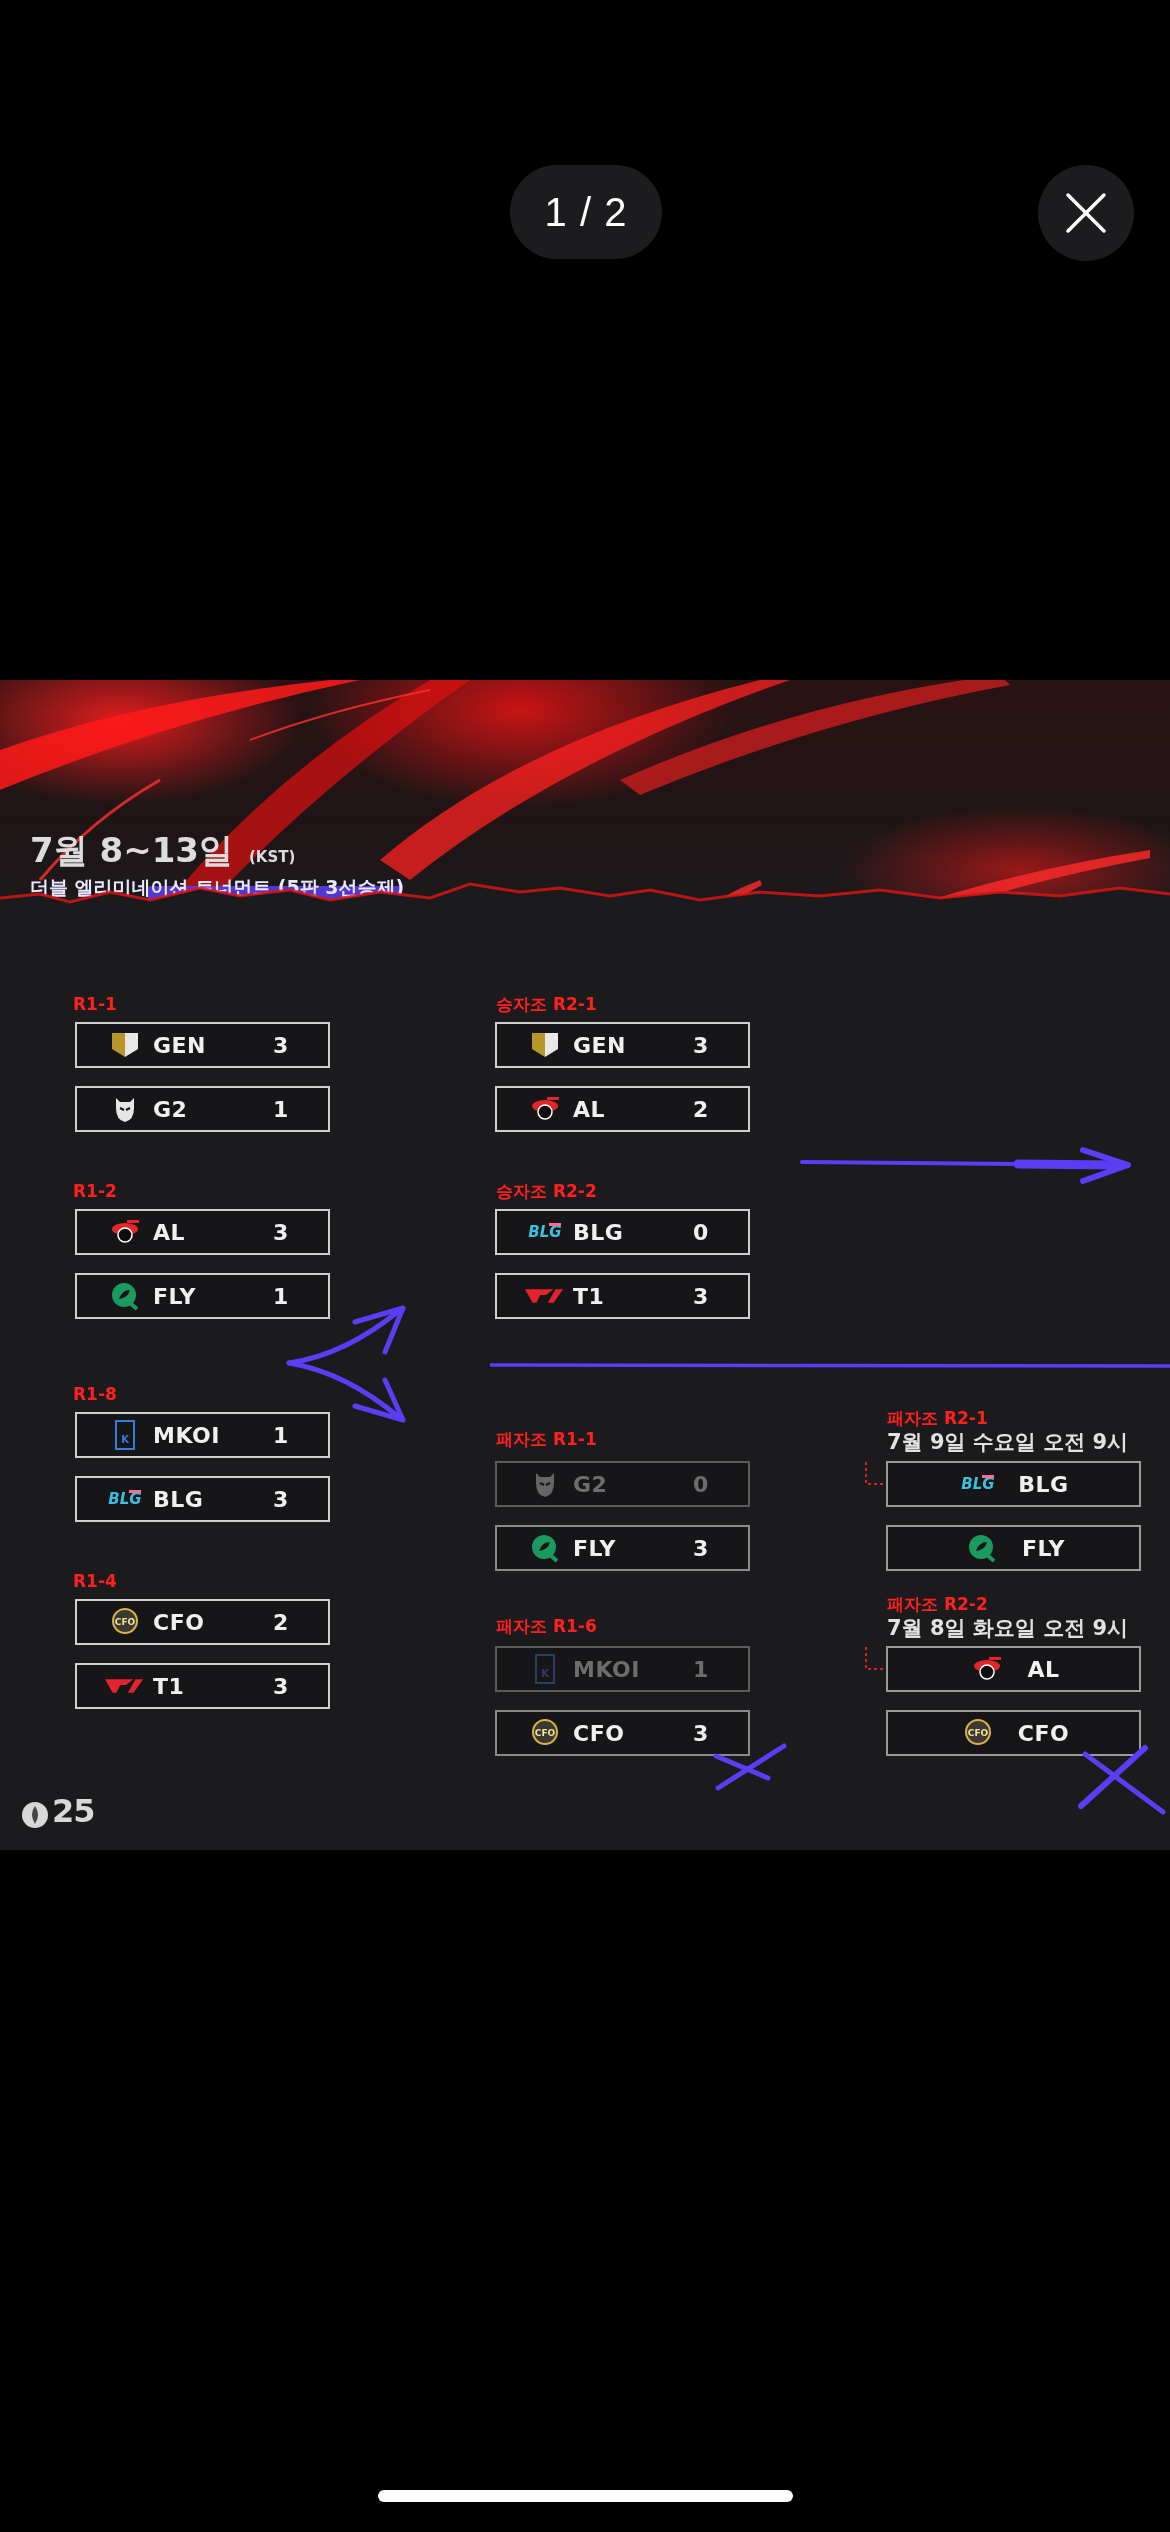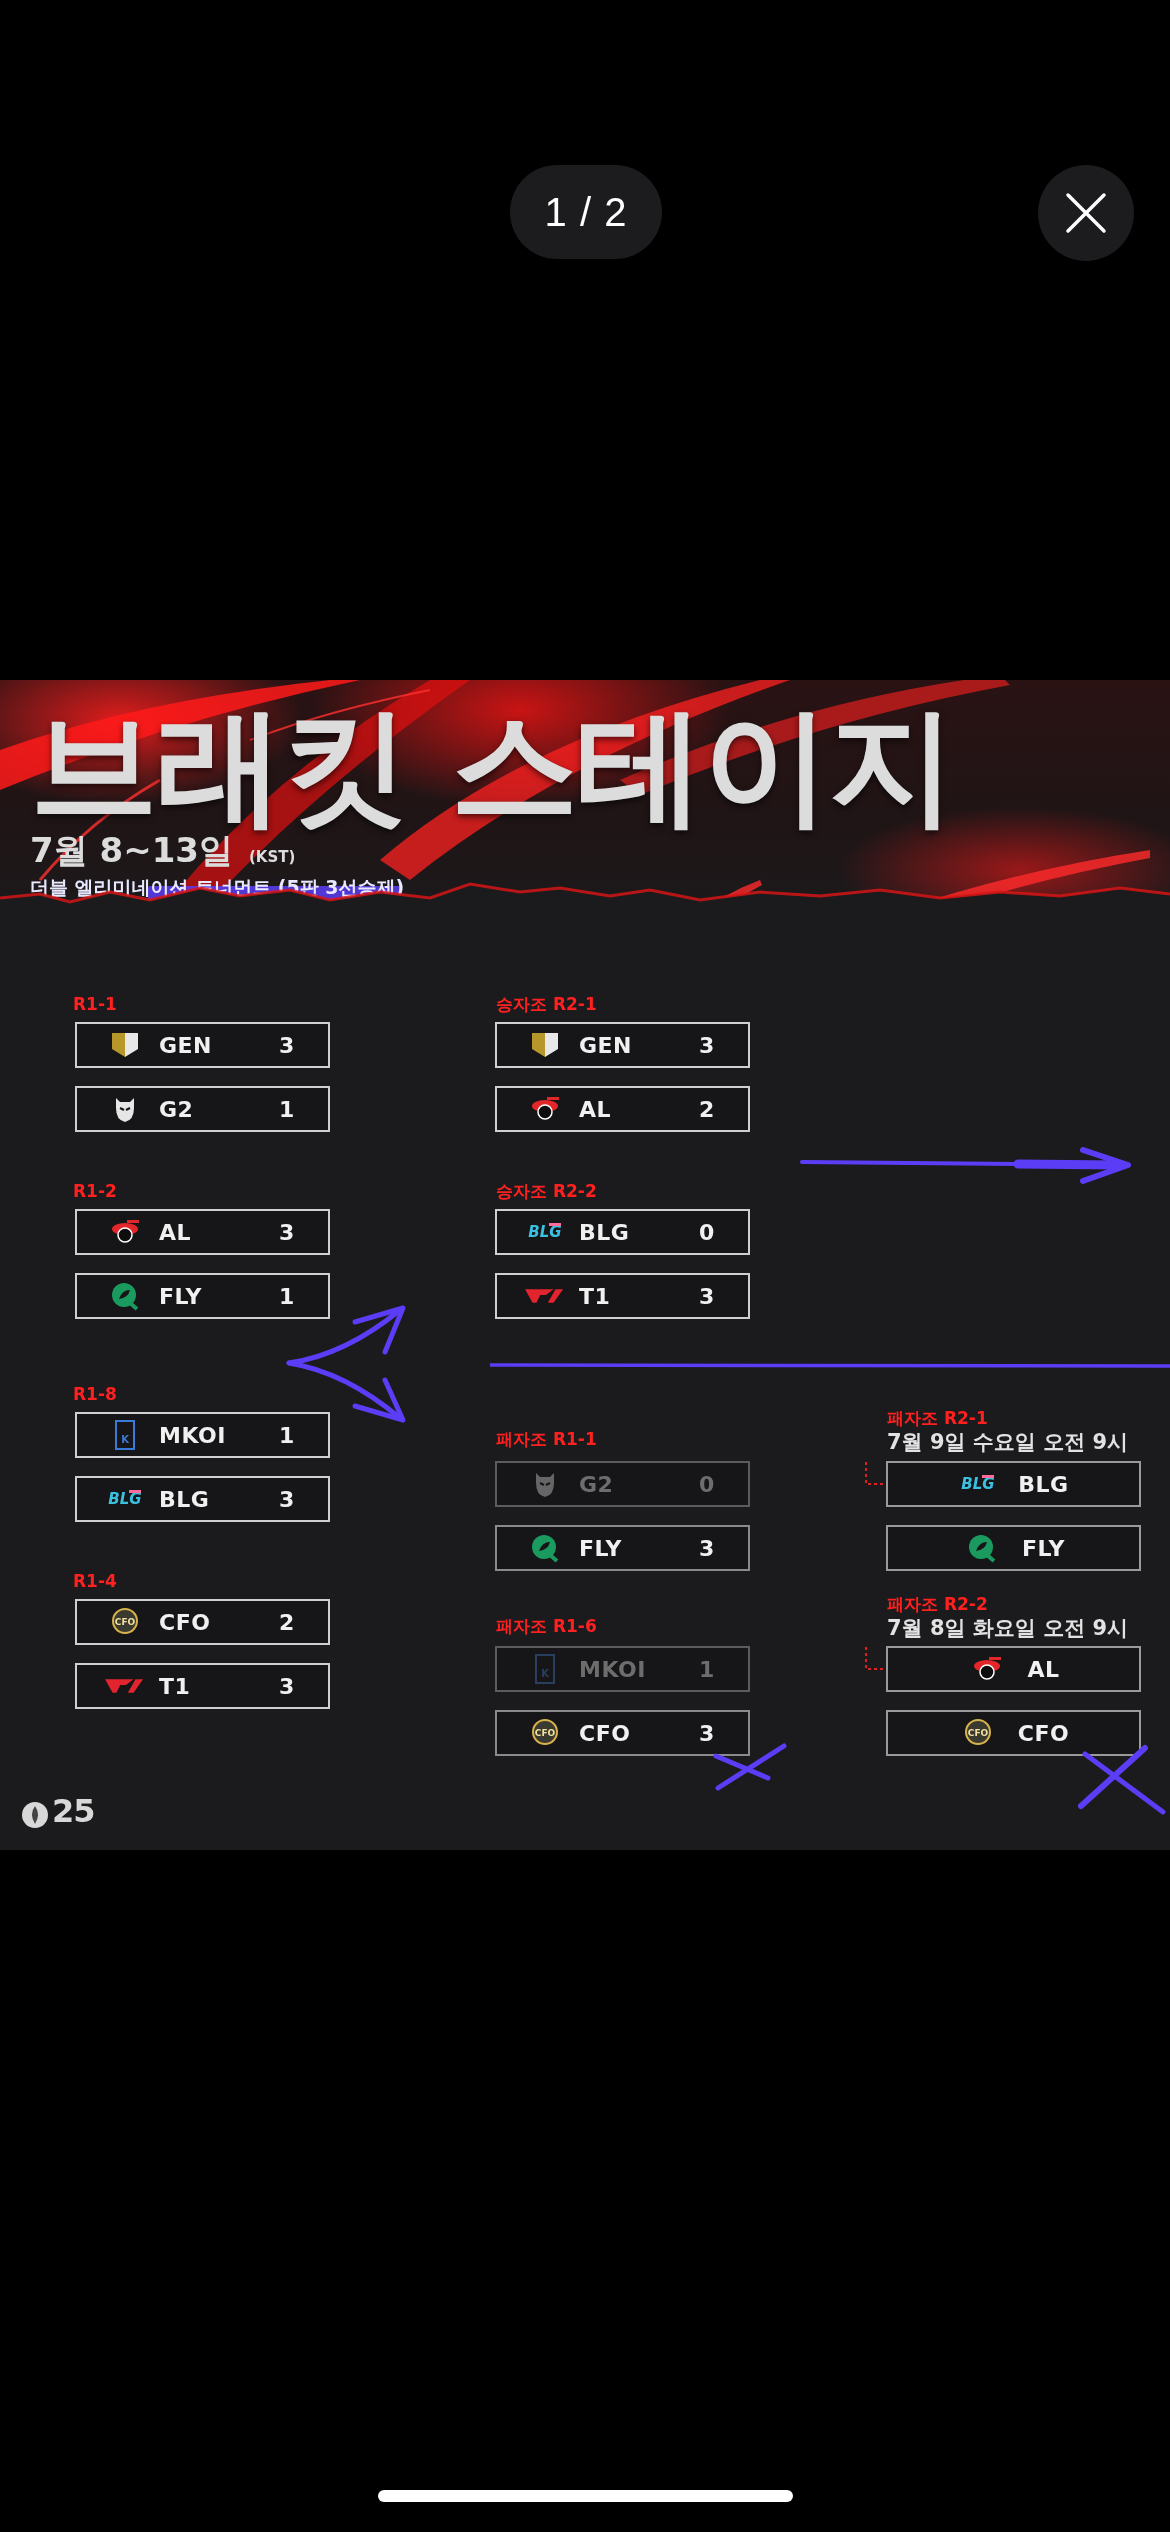--- a/index.html
+++ b/index.html
@@ -25,21 +25,21 @@
   .kst { font-size:15px; font-weight:bold; margin-left:16px; }
   .format { left:30px; top:196px; font-size:19px; font-weight:bold; color:#e8e8ff; line-height:1; padding:2px 0; }
   .format-hl { position:absolute; left:148px; top:206px; width:254px; height:18px; background:#5b3df5; opacity:0.85; border-radius:2px; }
 
   .mlabel { font-size:17px; font-weight:bold; color:#ff2020; line-height:1; white-space:nowrap; }
   .mdate { font-size:21px; font-weight:bold; color:#e2e2e2; line-height:1; white-space:nowrap; }
 
   .team-box { width:251px; height:42px; border:2px solid #cfcfcf; background:#161517; display:flex; align-items:center; box-sizing:content-box; }
   .team-box.dim { border-color:#5c5c5c; }
   .team-box .logo { width:40px; height:30px; margin-left:28px; display:flex; align-items:center; justify-content:center; }
-  .team-box .tname { margin-left:14px; font-family:"DejaVu Sans", sans-serif; font-weight:bold; font-size:22px; color:#f0f0f0; letter-spacing:0.5px; width:120px; }
+  .team-box .tname { margin-left:8px; font-family:"DejaVu Sans", sans-serif; font-weight:bold; font-size:22px; color:#f0f0f0; letter-spacing:0.5px; width:120px; }
   .team-box .tscore { font-family:"DejaVu Sans", sans-serif; font-weight:bold; font-size:22px; color:#f0f0f0; margin-left:0px; }
   .team-box.dim .tname, .team-box.dim .tscore { color:#6d6d6d; }
   .team-box.center { justify-content:center; }
   .team-box.center .logo { margin-left:0; }
   .team-box.center .tname { width:auto; margin-left:20px; }
 
   .home-indicator { left:378px; top:2490px; width:415px; height:12px; border-radius:6px; background:#fff; }
 </style>
 </head>
 <body>
@@ -58,21 +58,20 @@
     <svg class="abs" style="left:0;top:0" width="1170" height="245">
       <path d="M0 70 Q140 20 330 0 L360 0 Q170 40 0 110 Z" fill="#ff1a1a" opacity="0.85"></path>
       <path d="M150 245 Q260 100 430 0 L470 0 Q300 120 190 245 Z" fill="#e01010" opacity="0.7"></path>
       <path d="M380 180 Q520 60 760 0 L790 0 Q560 80 410 200 Z" fill="#ff2020" opacity="0.75"></path>
       <path d="M620 100 Q800 20 1000 -5 L1010 5 Q820 40 640 115 Z" fill="#ff1f1f" opacity="0.6"></path>
       <path d="M900 230 Q1020 190 1150 170 L1150 178 Q1030 200 910 240 Z" fill="#ff2a2a" opacity="0.8"></path>
       <path d="M690 240 Q720 215 760 200 L762 205 Q730 222 700 245 Z" fill="#ff2a2a" opacity="0.8"></path>
       <path d="M40 200 Q90 140 160 100" stroke="#ff3030" stroke-width="3" fill="none" opacity="0.8"></path>
       <path d="M250 60 Q330 30 430 10" stroke="#ff3030" stroke-width="2" fill="none" opacity="0.8"></path>
     </svg>
-    <div class="abs title">브래킷 스테이지</div>
     <div class="abs dates"><span>7월 8~13일</span><span class="kst">(KST)</span></div>
     <div class="format-hl"></div>
     <div class="abs format">더블 엘리미네이션 토너먼트 (5판 3선승제)</div>
   </div>
   <svg class="abs banner-edge" width="1170" height="70">
     <path d="M0 28 L40 24 L70 32 L110 22 L150 30 L200 18 L240 26 L290 20 L330 30 L380 22 L430 28 L470 14 L520 22 L560 18 L610 26 L650 20 L700 30 L760 22 L820 26 L880 20 L940 28 L1000 22 L1060 26 L1120 18 L1170 24 L1170 70 L0 70 Z" fill="#1b1a1c"></path>
     <path d="M0 28 L40 24 L70 32 L110 22 L150 30 L200 18 L240 26 L290 20 L330 30 L380 22 L430 28 L470 14 L520 22 L560 18 L610 26 L650 20 L700 30 L760 22 L820 26 L880 20 L940 28 L1000 22 L1060 26 L1120 18 L1170 24" stroke="#e01515" stroke-width="3" fill="none" opacity="0.8"></path>
   </svg>
 
   <div class="abs mlabel" style="left:73px;top:316px">R1-1</div>

